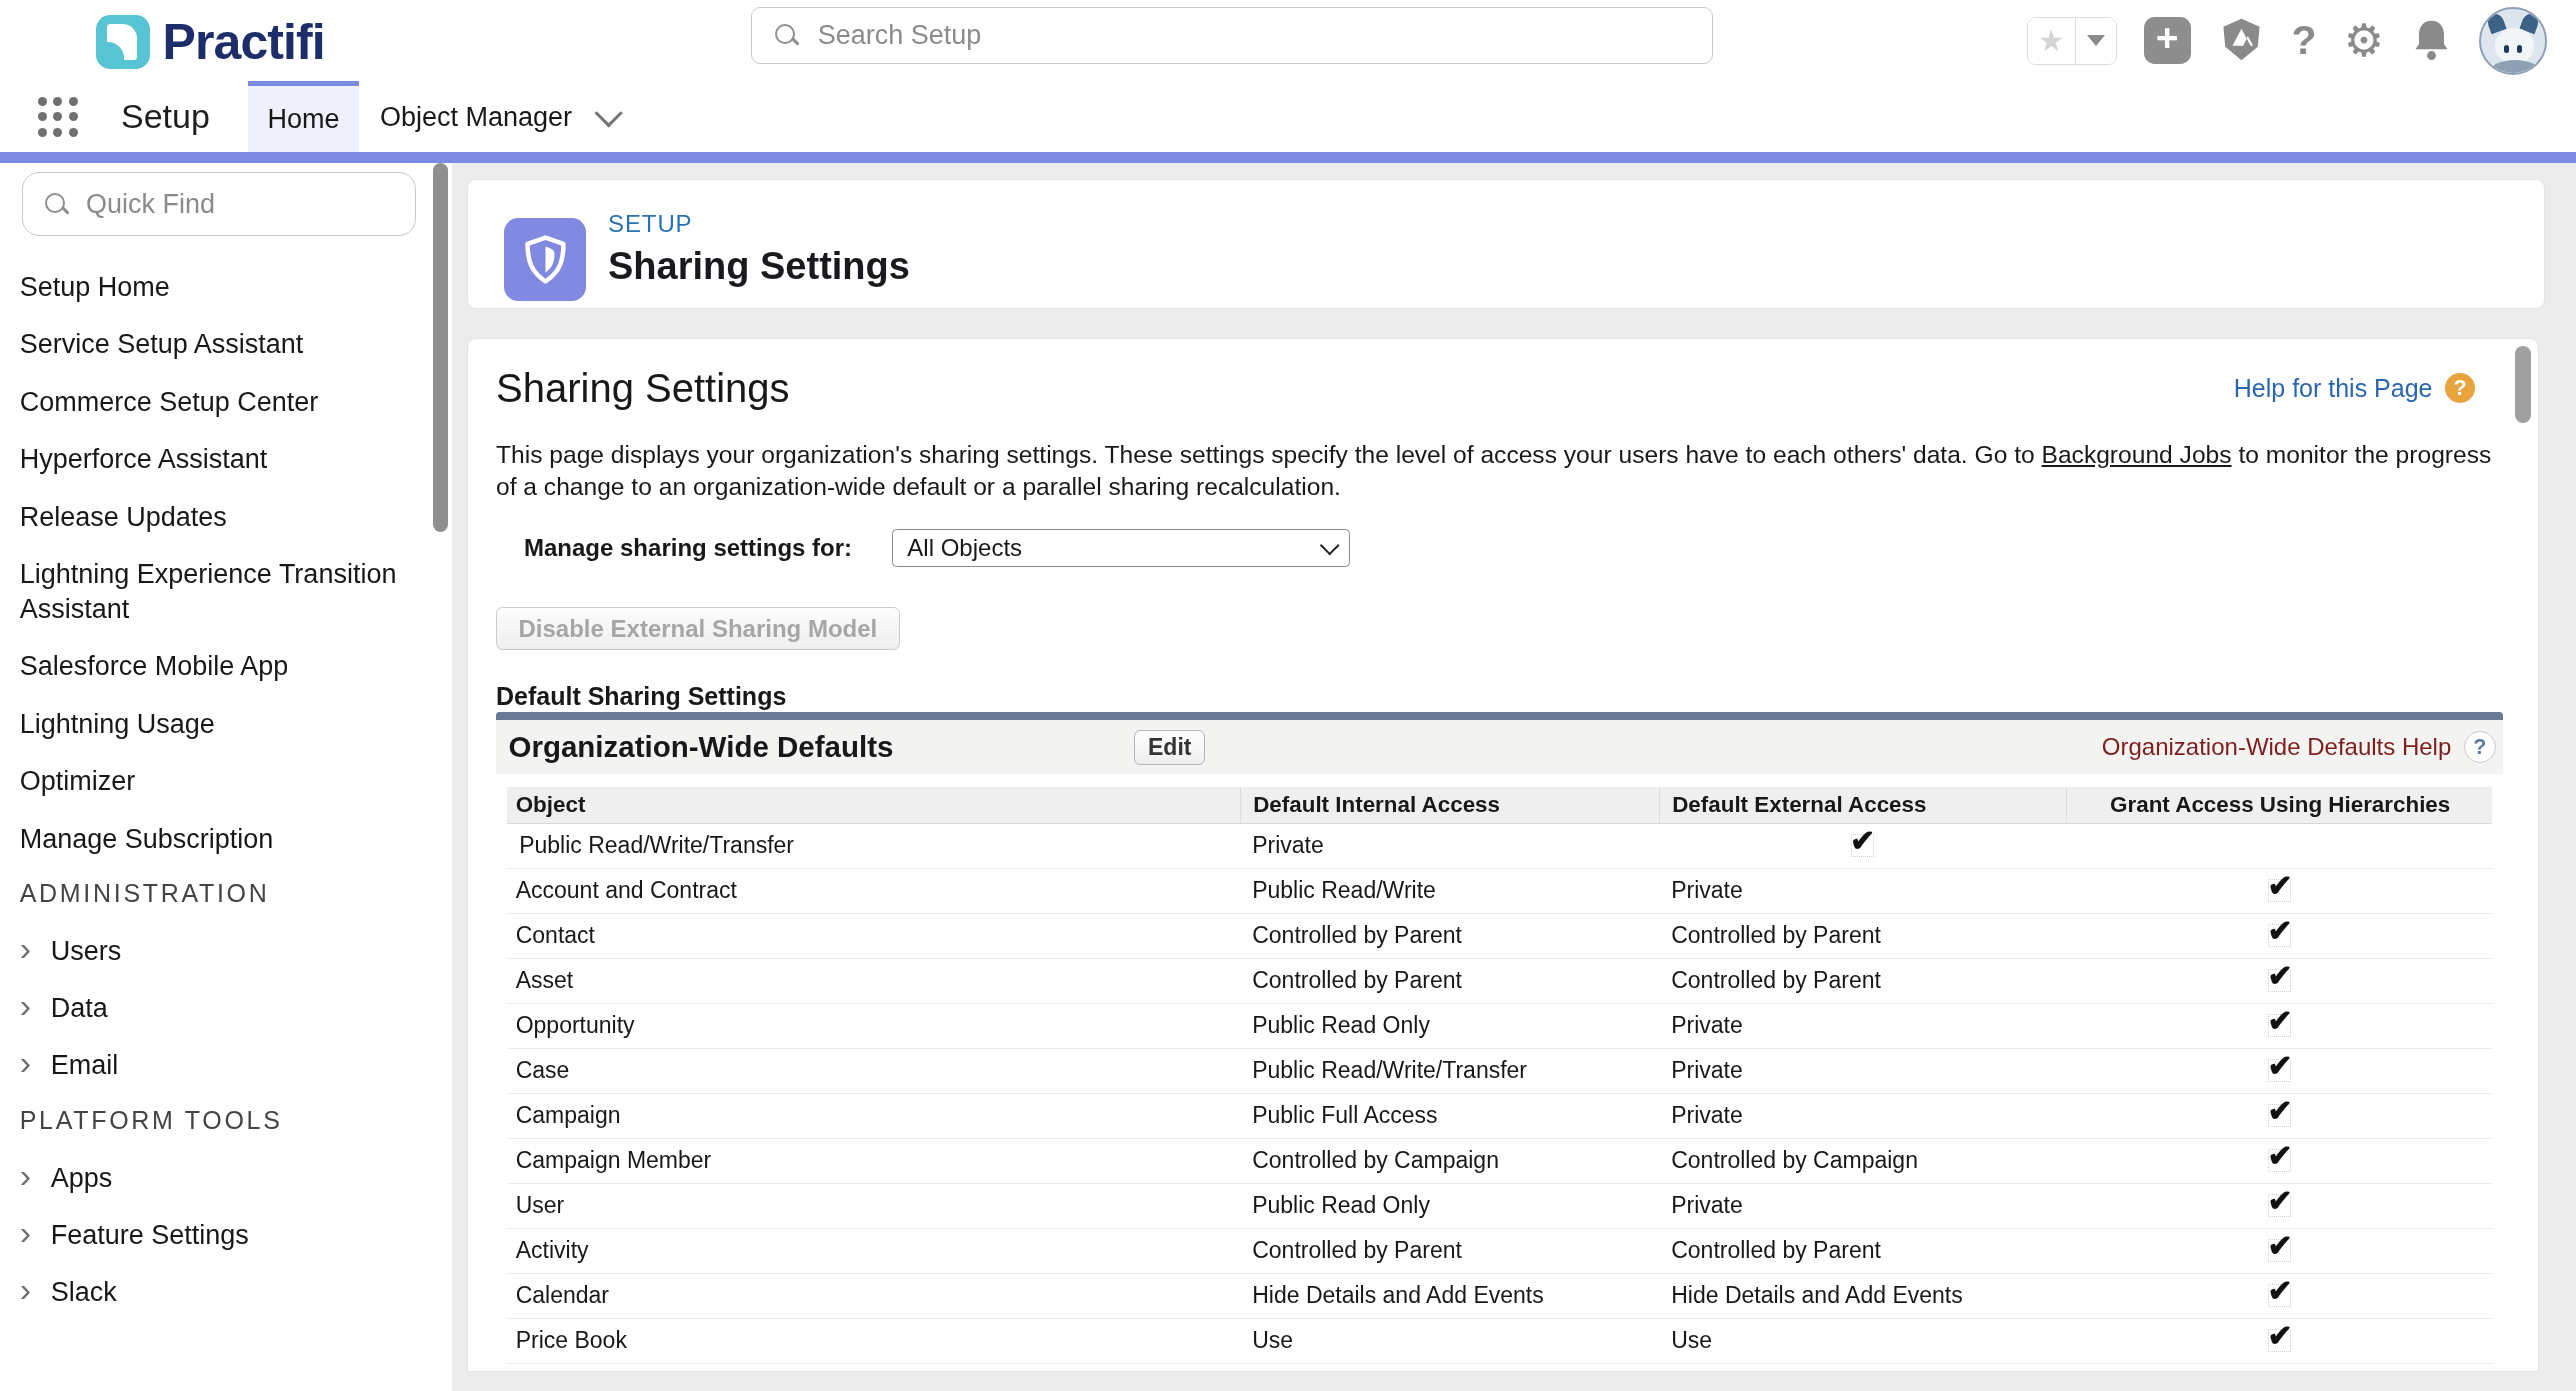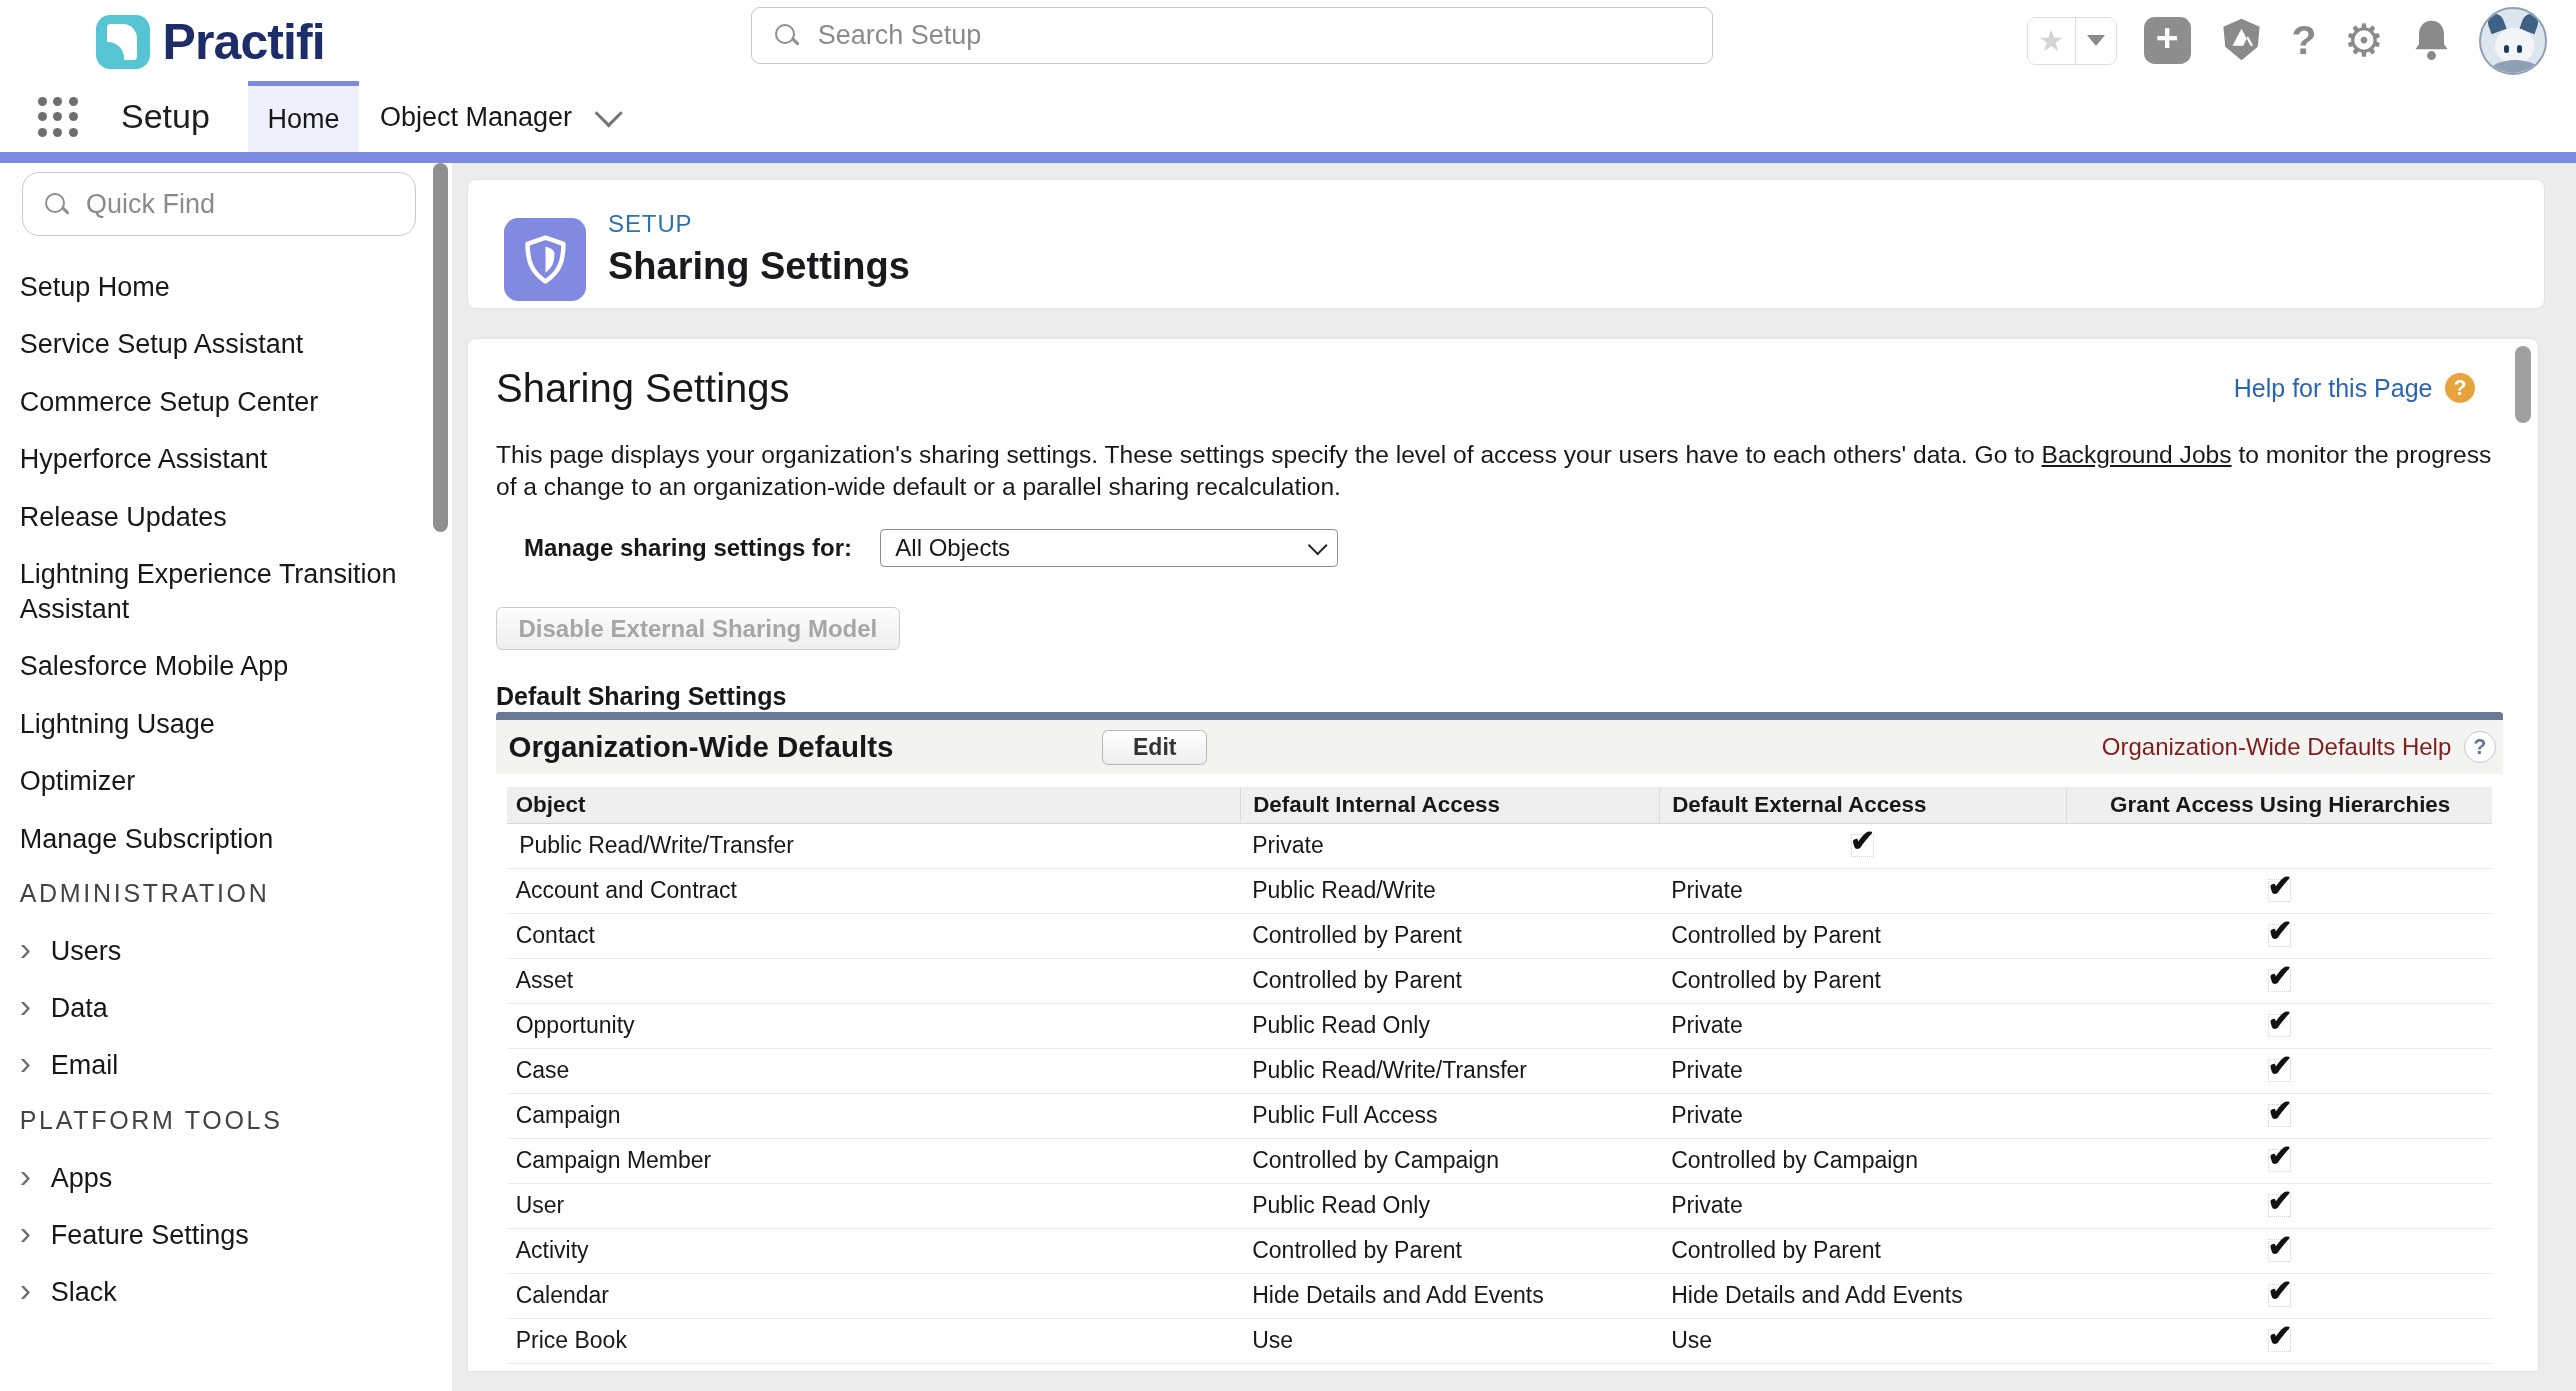--- a/index.html
+++ b/index.html
@@ -62,33 +62,33 @@
   .page-title { font-size:38px; font-weight:bold; color:#1a1a1e; margin-top:7.2px; }
 
   .content-card { position:absolute; left:15px; top:175px; width:2072px; height:1034px; background:#fff; border:0.9px solid #e3e3e3; border-radius:9px 9px 0 0; overflow:hidden; }
   .content-scroll { position:absolute; right:7.2px; top:7.2px; width:16px; height:77px; background:#a0a0a0; border-radius:8px; }
   .content-title { position:absolute; left:28px; top:27px; font-size:40px; color:#181818; }
   .help-page-link { position:absolute; right:63px; top:34px; display:flex; align-items:center; gap:12.5px; }
   .help-page-link a { font-size:25px; color:#2a66b0; text-decoration:none; }
   .orange-q { width:30px; height:30px; border-radius:50%; background:#e8a33d; color:#fff; font-size:21.5px; font-weight:bold; text-align:center; line-height:30px; }
   .intro { position:absolute; left:28px; top:100px; width:2004px; font-size:24.6px; color:#181818; line-height:32px; }
   .intro .bg-jobs { text-decoration:underline; cursor:pointer; }
-  .manage-row { position:absolute; left:56px; top:190px; display:flex; align-items:center; gap:28px; }
+  .manage-row { position:absolute; left:56px; top:190px; display:flex; align-items:center; gap:40px; }
   .manage-label { font-size:24px; font-weight:bold; color:#181818; }
   .select-box { width:458px; height:38px; border:1.8px solid #8a8a8a; border-radius:4.5px; background:#fff; display:flex; align-items:center; justify-content:space-between; padding:0 14.3px; cursor:pointer; }
   .select-box .val { font-size:24px; color:#181818; }
   .sel-chev { width:14.3px; height:14.3px; border-right:2.7px solid #222; border-bottom:2.7px solid #222; transform:rotate(45deg) translateY(-3.6px); }
   .btn-disabled { position:absolute; left:28px; top:268px; height:43px; padding:0 21.5px; background:linear-gradient(#fdfdfd,#eeeeee); border:1.8px solid #cccccc; border-radius:6.3px; font-size:24px; font-weight:bold; color:#a6a6a6; font-family:"Liberation Sans",sans-serif; }
   .dss-heading { position:absolute; left:28px; top:343px; font-size:25px; font-weight:bold; color:#181818; }
 
   .owd-section { position:absolute; left:28px; top:373px; width:2007px; }
   .owd-topbar { height:8px; background:#6b7a94; border-radius:3.6px 3.6px 0 0; }
   .owd-header { height:54px; background:#f3f3f2; position:relative; display:flex; align-items:center; }
   .owd-title { font-size:29.5px; font-weight:bold; color:#181818; margin-left:12.5px; }
-  .btn-edit { position:absolute; left:606px; top:9.8px; height:35px; padding:0 30px; background:linear-gradient(#ffffff,#eeeeee); border:0.9px solid #b5b5b5; border-radius:6.3px; font-size:23px; font-weight:bold; color:#333; font-family:"Liberation Sans",sans-serif; cursor:pointer; }
+  .btn-edit { position:absolute; left:638px; top:9.8px; height:35px; padding:0 13px; background:linear-gradient(#ffffff,#eeeeee); border:0.9px solid #b5b5b5; border-radius:6.3px; font-size:23px; font-weight:bold; color:#333; font-family:"Liberation Sans",sans-serif; cursor:pointer; }
   .owd-help { position:absolute; right:7.2px; top:0; height:54px; display:flex; align-items:center; gap:12.5px; }
   .owd-help a { font-size:24px; color:#7f1d1d; text-decoration:none; }
   .gray-q { width:32px; height:32px; border-radius:50%; background:#fff; border:1.8px solid #c9c9c9; color:#5b7ba0; font-size:21.5px; font-weight:bold; text-align:center; line-height:30px; }
 
   .owd-table { margin:12.5px 10.7px 0 10.7px; }
   .t-row { display:grid; grid-template-columns:733px 419px 407px 428px; align-items:center; }
   .t-head { background:#efefef; height:37px; border-bottom:1.8px solid #d8d8d8;text-align:center; }
   .t-head .cell { font-size:22.4px; font-weight:bold; color:#181818; }
   .cell { padding-left:12.5px; font-size:23px; color:#181818; white-space:nowrap; }
   .cell.first { padding-left:9px; }

